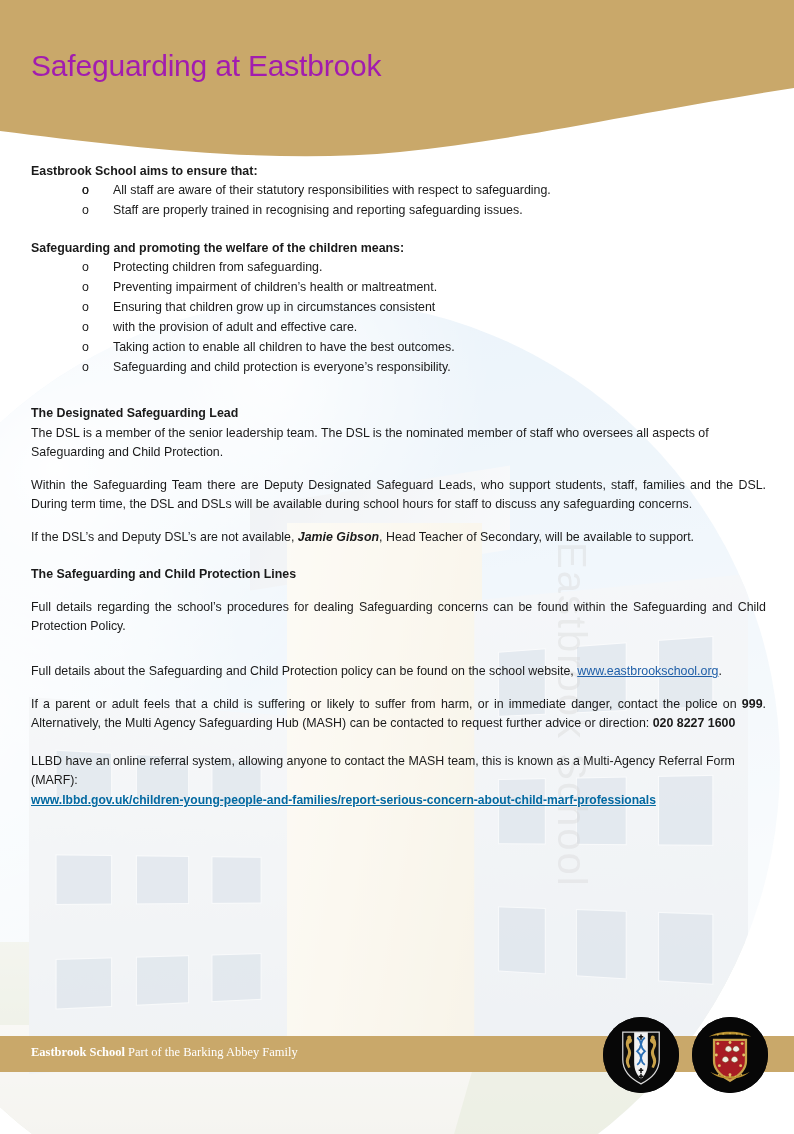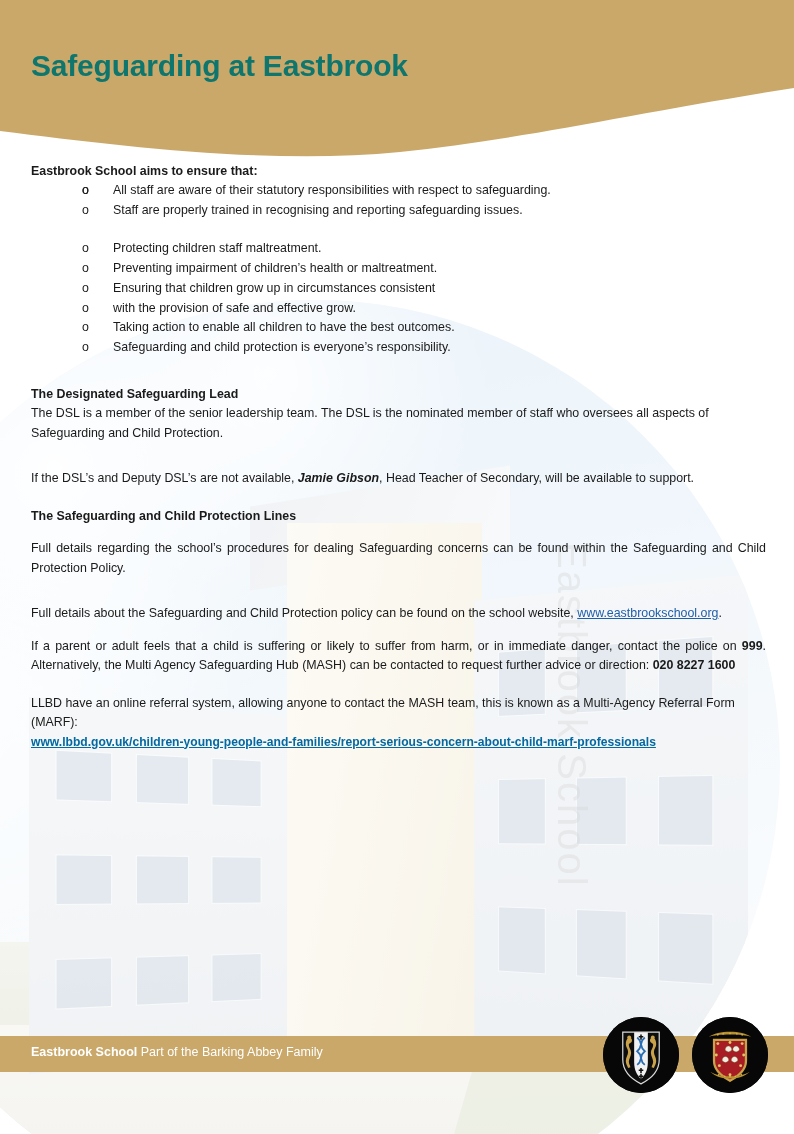--- a/index.html
+++ b/index.html
@@ -104,22 +104,22 @@
     height: 170px;
     z-index: 2;
   }
   #header-band svg { display: block; }
   #page-title {
     position: absolute;
     left: 31px;
     top: 49px;
     z-index: 3;
     font-size: 30px;
-    font-weight: bold;
-    color: #0f766e;
+    font-weight: normal;
+    color: #a21caf;
     letter-spacing: -0.2px;
   }
 
   
   #content {
     position: absolute;
     left: 31px;
     top: 162px;
     width: 735px;
     z-index: 3;
@@ -183,20 +183,21 @@
     background: linear-gradient(90deg, rgba(201,168,106,1) 0%, rgba(201,168,106,1) 30%, rgba(201,168,106,0.55) 100%);
     z-index: 2;
   }
   #footer-text {
     position: absolute;
     left: 31px;
     top: 1045px;
     z-index: 3;
     color: #ffffff;
     font-size: 12.5px;
+    font-family: Liberation Serif, serif;
   }
   #footer-text .b { font-weight: bold; }
   .crest {
     position: absolute;
     z-index: 4;
     border-radius: 50%;
     background: radial-gradient(circle at 35% 30%, #1d1d1d 0%, #0a0a0a 60%, #000 100%);
   }
   #crest-eastbrook { left: 603px; top: 1017px; width: 76px; height: 76px; }
   #crest-barking  { left: 692px; top: 1017px; width: 76px; height: 76px; }
@@ -249,38 +250,40 @@
   <div class="sec-head">Eastbrook School aims to ensure that:</div>
   <ul class="olist">
     <li><span class="marker">o</span></li>
     <li><span class="marker">o</span><span>All staff are aware of their statutory responsibilities with respect to safeguarding.</span></li>
     <li><span class="marker">o</span><span>Staff are properly trained in recognising and reporting safeguarding issues.</span></li>
   </ul>
 
   <div class="gap-lg"></div>
 
   
+  <div class="sec-head">Safeguarding and promoting the welfare of the children means:</div>
   <ul class="olist">
-    <li><span class="marker">o</span><span>Protecting children staff maltreatment.</span></li>
+    <li><span class="marker">o</span><span>Protecting children from safeguarding.</span></li>
     <li><span class="marker">o</span><span>Preventing impairment of children’s health or maltreatment.</span></li>
     <li><span class="marker">o</span><span>Ensuring that children grow up in circumstances consistent</span></li>
-    <li><span class="marker">o</span><span>with the provision of safe and effective grow.</span></li>
+    <li><span class="marker">o</span><span>with the provision of adult and effective care.</span></li>
     <li><span class="marker">o</span><span>Taking action to enable all children to have the best outcomes.</span></li>
     <li><span class="marker">o</span><span>Safeguarding and child protection is everyone’s responsibility.</span></li>
   </ul>
 
   <div class="gap-lg"></div>
   <div class="gap-sm"></div>
 
   
   <div class="sec-head">The Designated Safeguarding Lead</div>
   <p class="body nojust">The DSL is a member of the senior leadership team.   The DSL is the nominated member of staff who oversees all aspects of Safeguarding and Child Protection.</p>
 
   <div class="gap-md"></div>
 
+  <p class="body">Within the Safeguarding Team there are Deputy Designated Safeguard Leads, who support students, staff, families and the DSL.  During term time, the DSL and DSLs will be available during school hours for staff to discuss any safeguarding concerns.</p>
 
   <div class="gap-md"></div>
 
   <p class="body"><span>If the DSL’s and Deputy DSL’s are not available, </span><span class="bi">Jamie Gibson</span><span>, Head Teacher of Secondary, will be available to support.</span></p>
 
   <div class="gap-lg"></div>
 
   
   <div class="sec-head">The Safeguarding and Child Protection Lines</div>
 

